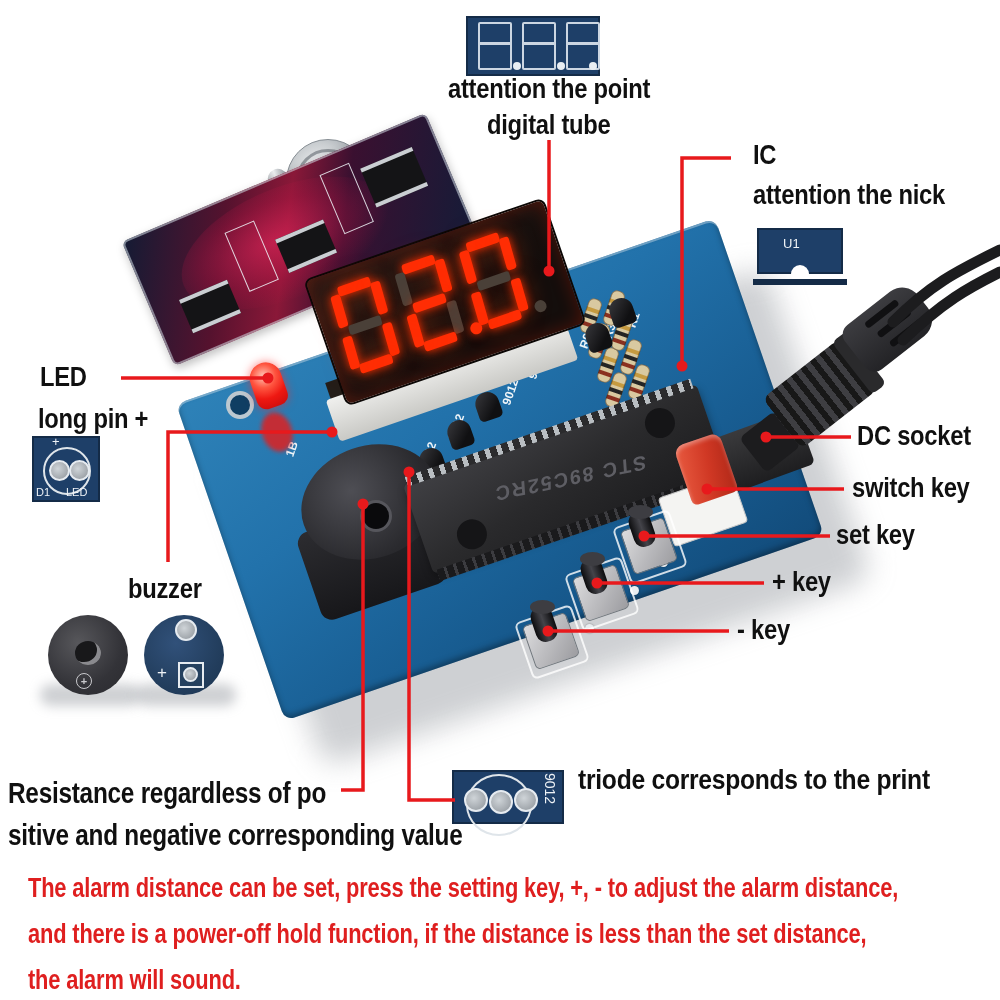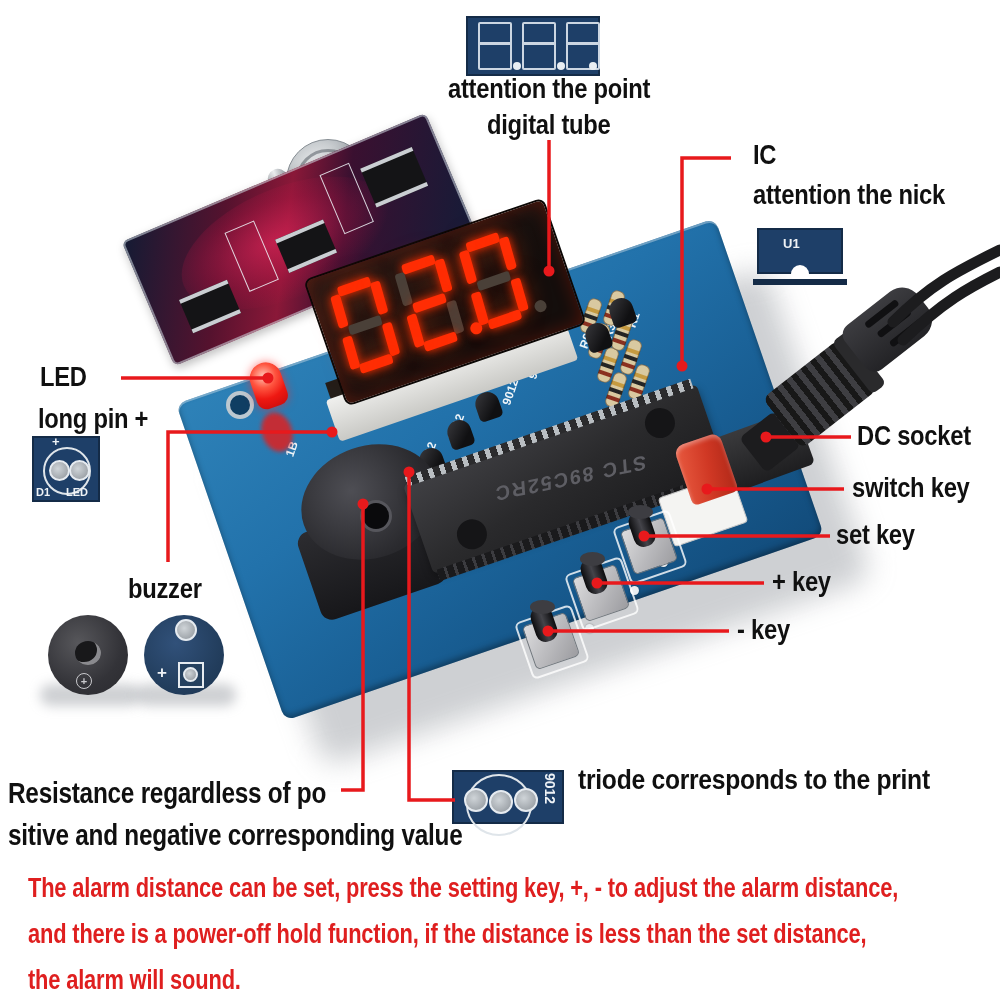--- a/index.html
+++ b/index.html
@@ -48,21 +48,21 @@
   .on{background:#ff2d04;box-shadow:0 0 9px rgba(255,45,0,.95),0 0 22px rgba(255,70,0,.5)}
   .dp{position:absolute;width:12px;height:12px;border-radius:50%;background:#4a4038}
   .dp.lit{background:#ff2d04;box-shadow:0 0 10px rgba(255,45,0,.9)}
   
   .navy{background:#1e3f68;box-shadow:inset 0 0 0 2px #142b47}
   .odig{position:absolute;width:30px;height:44px;border:2.5px solid #ccd6e2;border-radius:2px}
   .odig i{position:absolute;left:0;right:0;top:18px;height:2.5px;background:#ccd6e2}
   .odot{position:absolute;width:8px;height:8px;border-radius:50%;background:#e8edf2}
   .fpad{position:absolute;border-radius:50%;border:2.5px solid #e6ebf0;
         background:radial-gradient(circle at 40% 40%,#cfd4d8,#8d9399)}
-  .icon-txt{position:absolute;color:#eef2f6;font-weight:bold}
+  .icon-txt{position:absolute;color:#eef2f6;font-weight:normal}
   
   .tsilk{position:absolute;width:56px;height:56px;border:2px solid rgba(255,255,255,.8);
          border-radius:6px;transform:rotate(-19deg)}
   .tplate{position:absolute;width:44px;height:44px;border-radius:5px;border:1px solid #70767c;
          background:linear-gradient(135deg,#dcdcde,#9c9ca0);transform:rotate(-19deg)}
   .tshaft{position:absolute;width:22px;height:36px;border-radius:10px;transform:rotate(-19deg);
          background:linear-gradient(90deg,#0c0c0e,#44444a 50%,#0c0c0e)}
   .tcap{position:absolute;width:25px;height:14px;border-radius:50%;background:#3d3d42}
   .line-svg{position:absolute;inset:0;pointer-events:none}
 </style>

